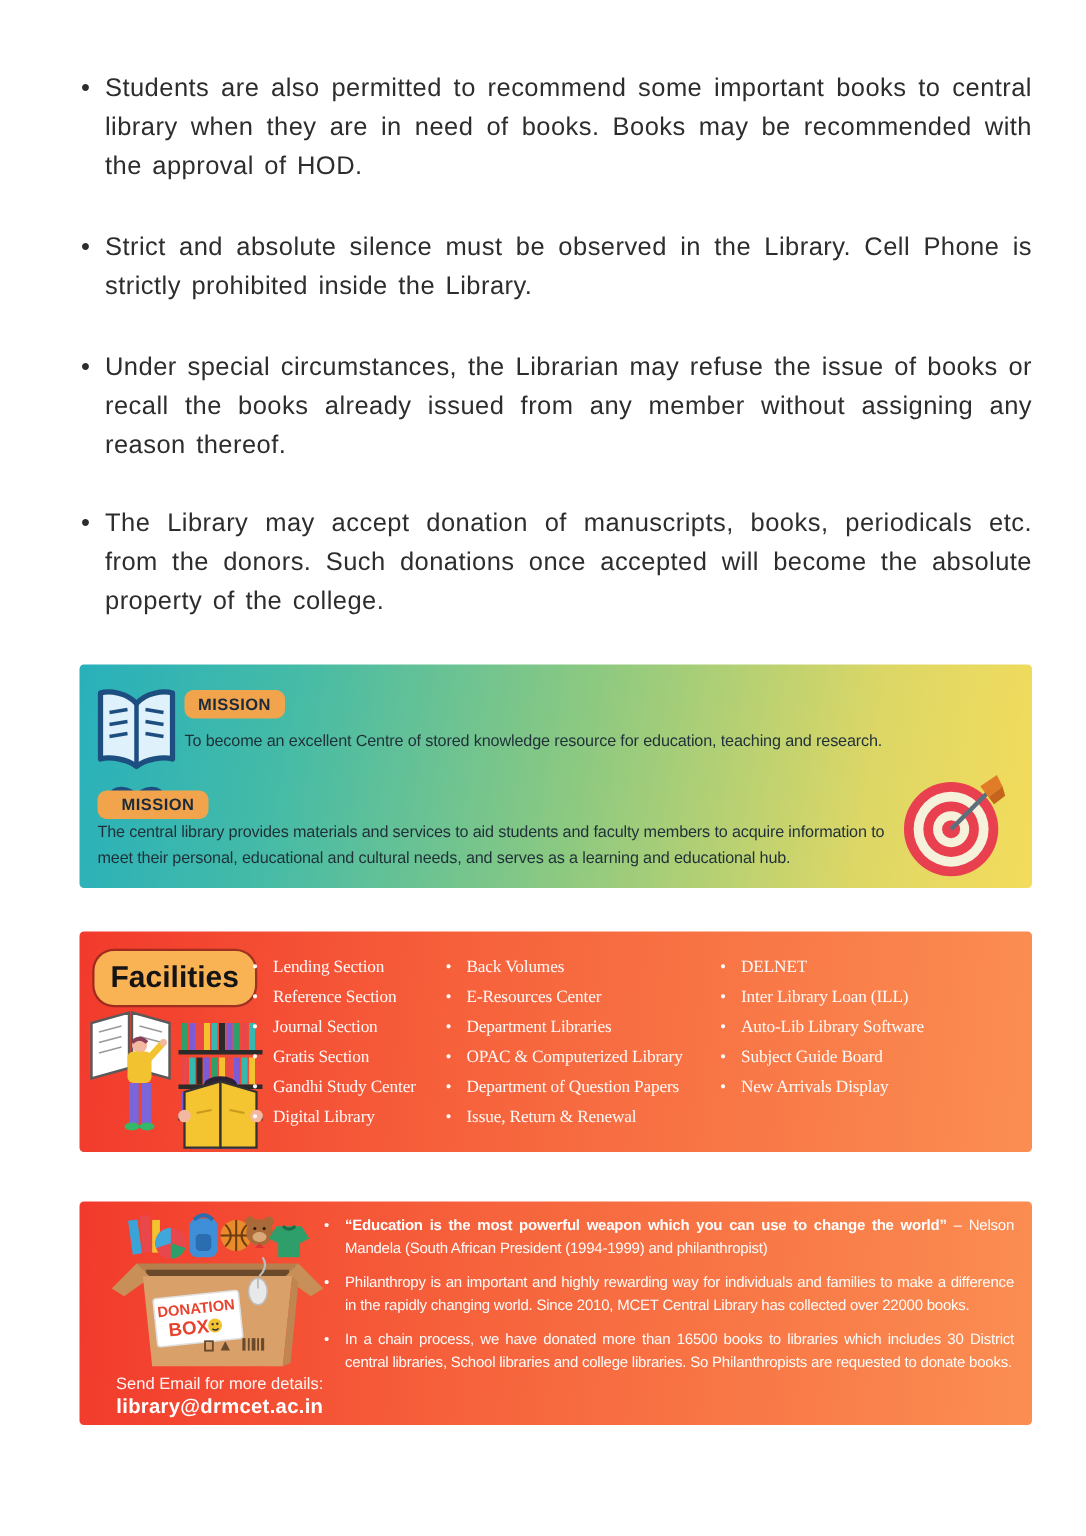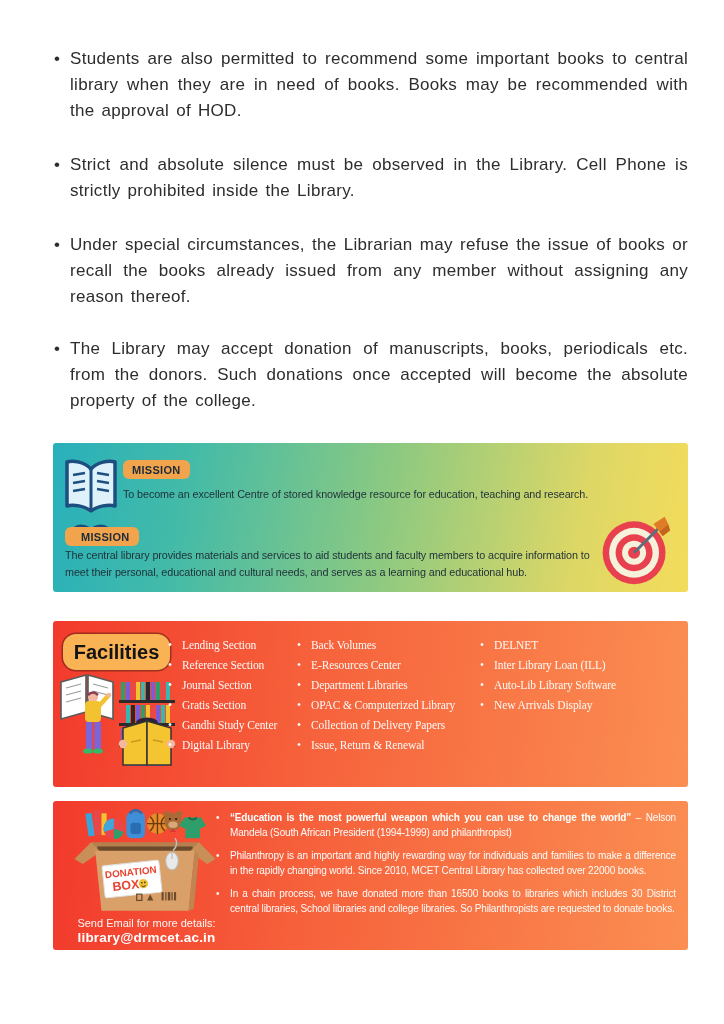--- a/index.html
+++ b/index.html
@@ -65,21 +65,21 @@
     font-size: 10.8px;
     letter-spacing: -0.1px;
     line-height: 16.5px;
   }
   .vm-text.vision { left: 70px; top: 43px; width: 545px; }
   .vm-text.mission { left: 12px; top: 104px; width: 545px; }
   .vm-target { position: absolute; right: 16px; top: 69px; }
 
   
   .banner-fac {
-    top: 621px; height: 166px;
+    top: 621px; height: 147px;
     background: linear-gradient(95deg, #f23a2c 0%, #f6613b 40%, #fb8e52 100%);
   }
   .fac-title {
     position: absolute;
     left: 10px; top: 13px;
     width: 107px; height: 36px;
     background: #f9b254;
     border-radius: 13px;
     display: flex; align-items: center; justify-content: center;
     font-size: 20px;
@@ -253,27 +253,28 @@
       <li>Journal Section</li>
       <li>Gratis Section</li>
       <li>Gandhi Study Center</li>
       <li>Digital Library</li>
     </ul>
     <ul class="fac-col fac-col-2">
       <li>Back Volumes</li>
       <li>E-Resources Center</li>
       <li>Department Libraries</li>
       <li>OPAC &amp; Computerized Library</li>
-      <li>Collection of Delivery Papers</li>
+      <li>Department of Question Papers</li>
       <li>Issue, Return &amp; Renewal</li>
     </ul>
     <ul class="fac-col fac-col-3">
       <li>DELNET</li>
       <li>Inter Library Loan (ILL)</li>
       <li>Auto-Lib Library Software</li>
+      <li>Subject Guide Board</li>
       <li>New Arrivals Display</li>
     </ul>
   </section>
 
   <section class="banner banner-don">
     <svg class="don-art" width="152" height="112" viewBox="0 0 140 108">
 
       <g>
         <rect x="14" y="8" width="6" height="22" fill="#3aa3d8" transform="rotate(-8 17 19)"></rect>
         <rect x="21" y="5" width="6" height="24" fill="#e8474b" transform="rotate(-4 24 17)"></rect>

